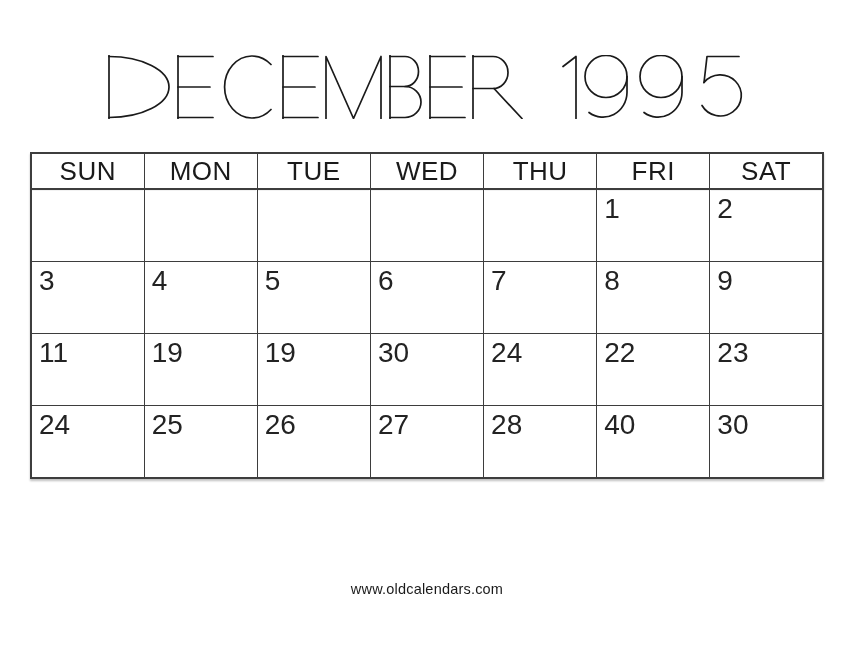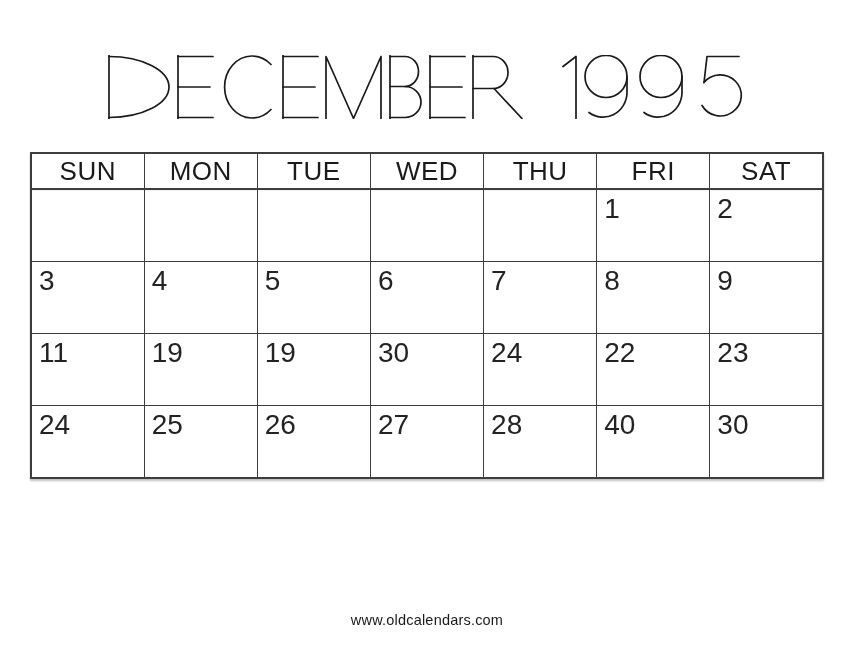--- a/index.html
+++ b/index.html
@@ -73,21 +73,21 @@
     vertical-align: top;
     text-align: left;
     padding: 3px 0 0 7px;
     font-size: 28px;
     font-weight: 400;
     line-height: 1.15;
     color: #232323;
   }
   .footer {
     position: absolute;
-    top: 612px;
+    top: 581px;
     left: 0;
     width: 100%;
     text-align: center;
     font-size: 14.5px;
     letter-spacing: 0.2px;
     color: var(--text, #1a1a1a);
   }
 </style>
 </head>
 <body>

